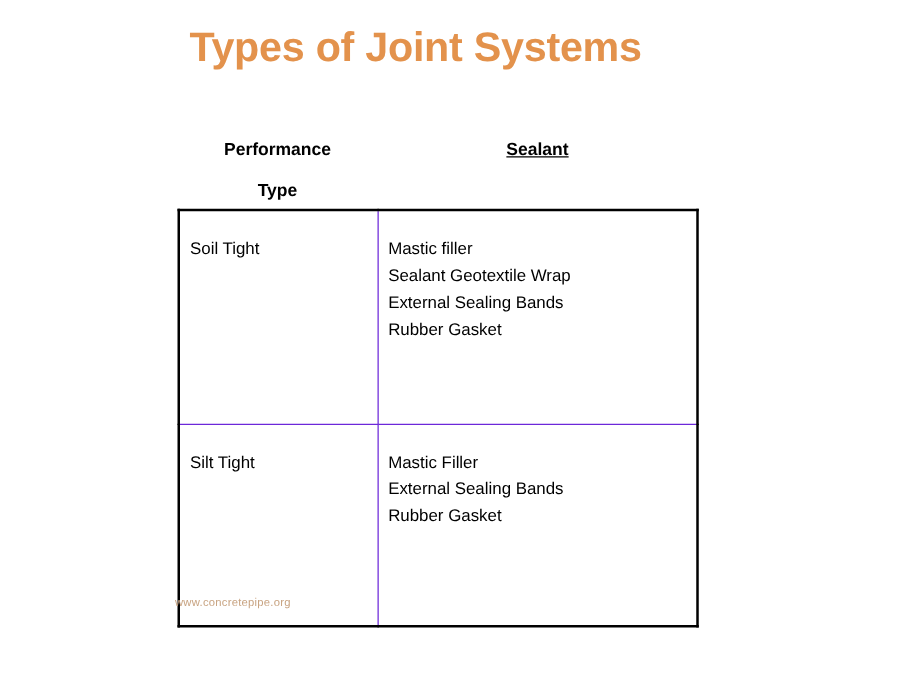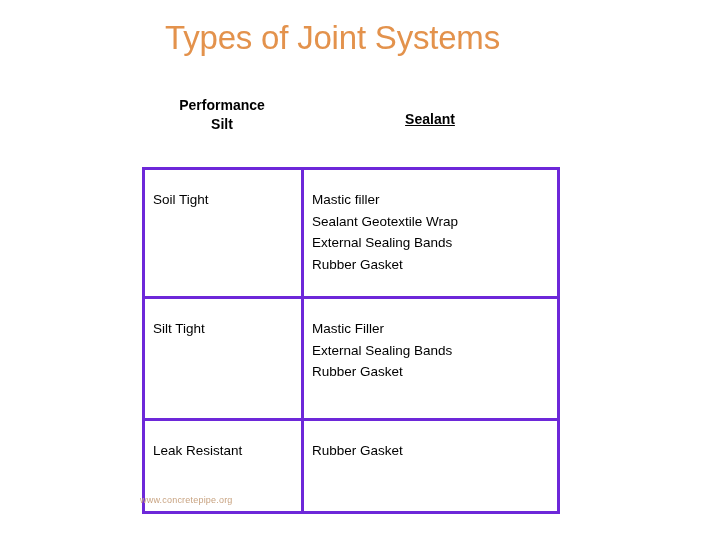--- a/index.html
+++ b/index.html
@@ -21,21 +21,21 @@
   }
 
   
   .slide-title {
     position: absolute;
     left: 0;
     top: 19px;
     width: 665px;
     text-align: center;
     font-size: 33px;
-    font-weight: normal;
+    font-weight: bold;
     color: #E3924C;
     letter-spacing: -0.2px;
     white-space: nowrap;
   }
 
   
   .col-headers {
     position: absolute;
     left: 142px;
     top: 96px;
@@ -56,35 +56,36 @@
     width: 160px;
   }
   .col-header.sealant {
     left: 160px;
     top: 14px;
     width: 256px;
     text-decoration: underline;
   }
   .col-header .hdr-line {
     display: block;
+    margin-top: 14px;
   }
 
   
   .joint-table {
     position: absolute;
     left: 142px;
     top: 167px;
     width: 415px;
     height: 335px;
     border-collapse: collapse;
     table-layout: fixed;
     border: 2px solid #000000;
   }
   .joint-table td {
-    border: 3px solid #6d28d9;
+    border: 1px solid #6d28d9;
     vertical-align: top;
     padding: 0;
     font-size: 13.5px;
     color: #000000;
     font-family: "Liberation Sans", sans-serif;
   }
   .joint-table col.c1 { width: 159px; }
   .joint-table col.c2 { width: 256px; }
 
   .row-soil td   { height: 126px; }
@@ -98,38 +99,38 @@
   }
   .cell-inner .line {
     display: block;
     white-space: nowrap;
   }
 
   
   .footer-url {
     position: absolute;
     left: 140px;
-    top: 495px;
+    top: 477px;
     font-size: 9px;
     color: #C8A381;
     font-family: "Liberation Sans", sans-serif;
     letter-spacing: 0.2px;
   }
 </style>
 </head>
 <body>
 
 <div class="slide">
 
   <div class="slide-title">Types of Joint Systems</div>
 
   <div class="col-headers">
     <div class="col-header perf">
       <span class="hdr-line">Performance</span>
-      <span class="hdr-line">Silt</span>
+      <span class="hdr-line">Type</span>
     </div>
     <div class="col-header sealant">Sealant</div>
   </div>
 
   <table class="joint-table">
     <colgroup>
       <col class="c1">
       <col class="c2">
     </colgroup>
     <tbody>
@@ -155,30 +156,18 @@
           </div>
         </td>
         <td>
           <div class="cell-inner">
             <span class="line">Mastic Filler</span>
             <span class="line">External Sealing Bands</span>
             <span class="line">Rubber Gasket</span>
           </div>
         </td>
       </tr>
-      <tr class="row-leak">
-        <td>
-          <div class="cell-inner">
-            <span class="line">Leak Resistant</span>
-          </div>
-        </td>
-        <td>
-          <div class="cell-inner">
-            <span class="line">Rubber Gasket</span>
-          </div>
-        </td>
-      </tr>
     </tbody>
   </table>
 
   <div class="footer-url">www.concretepipe.org</div>
 
 </div>
 
 </body></html>

